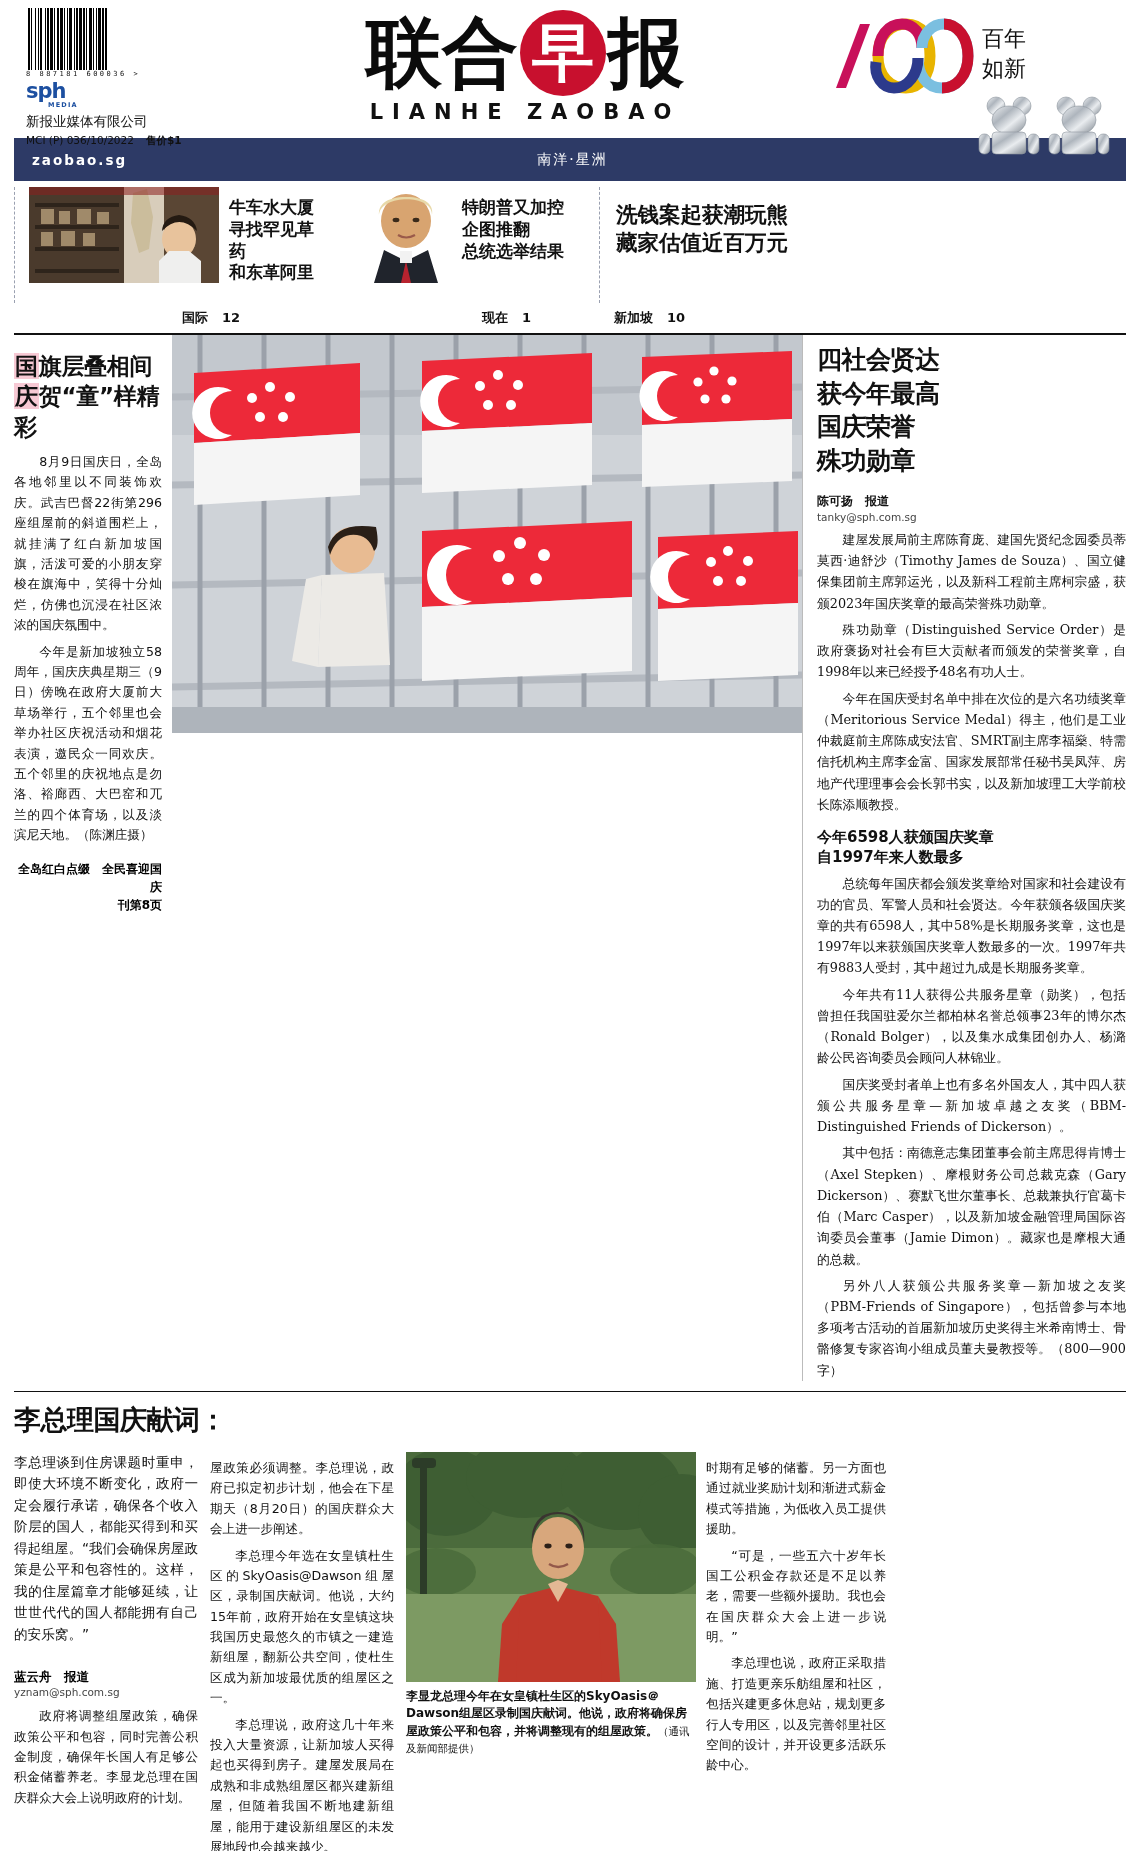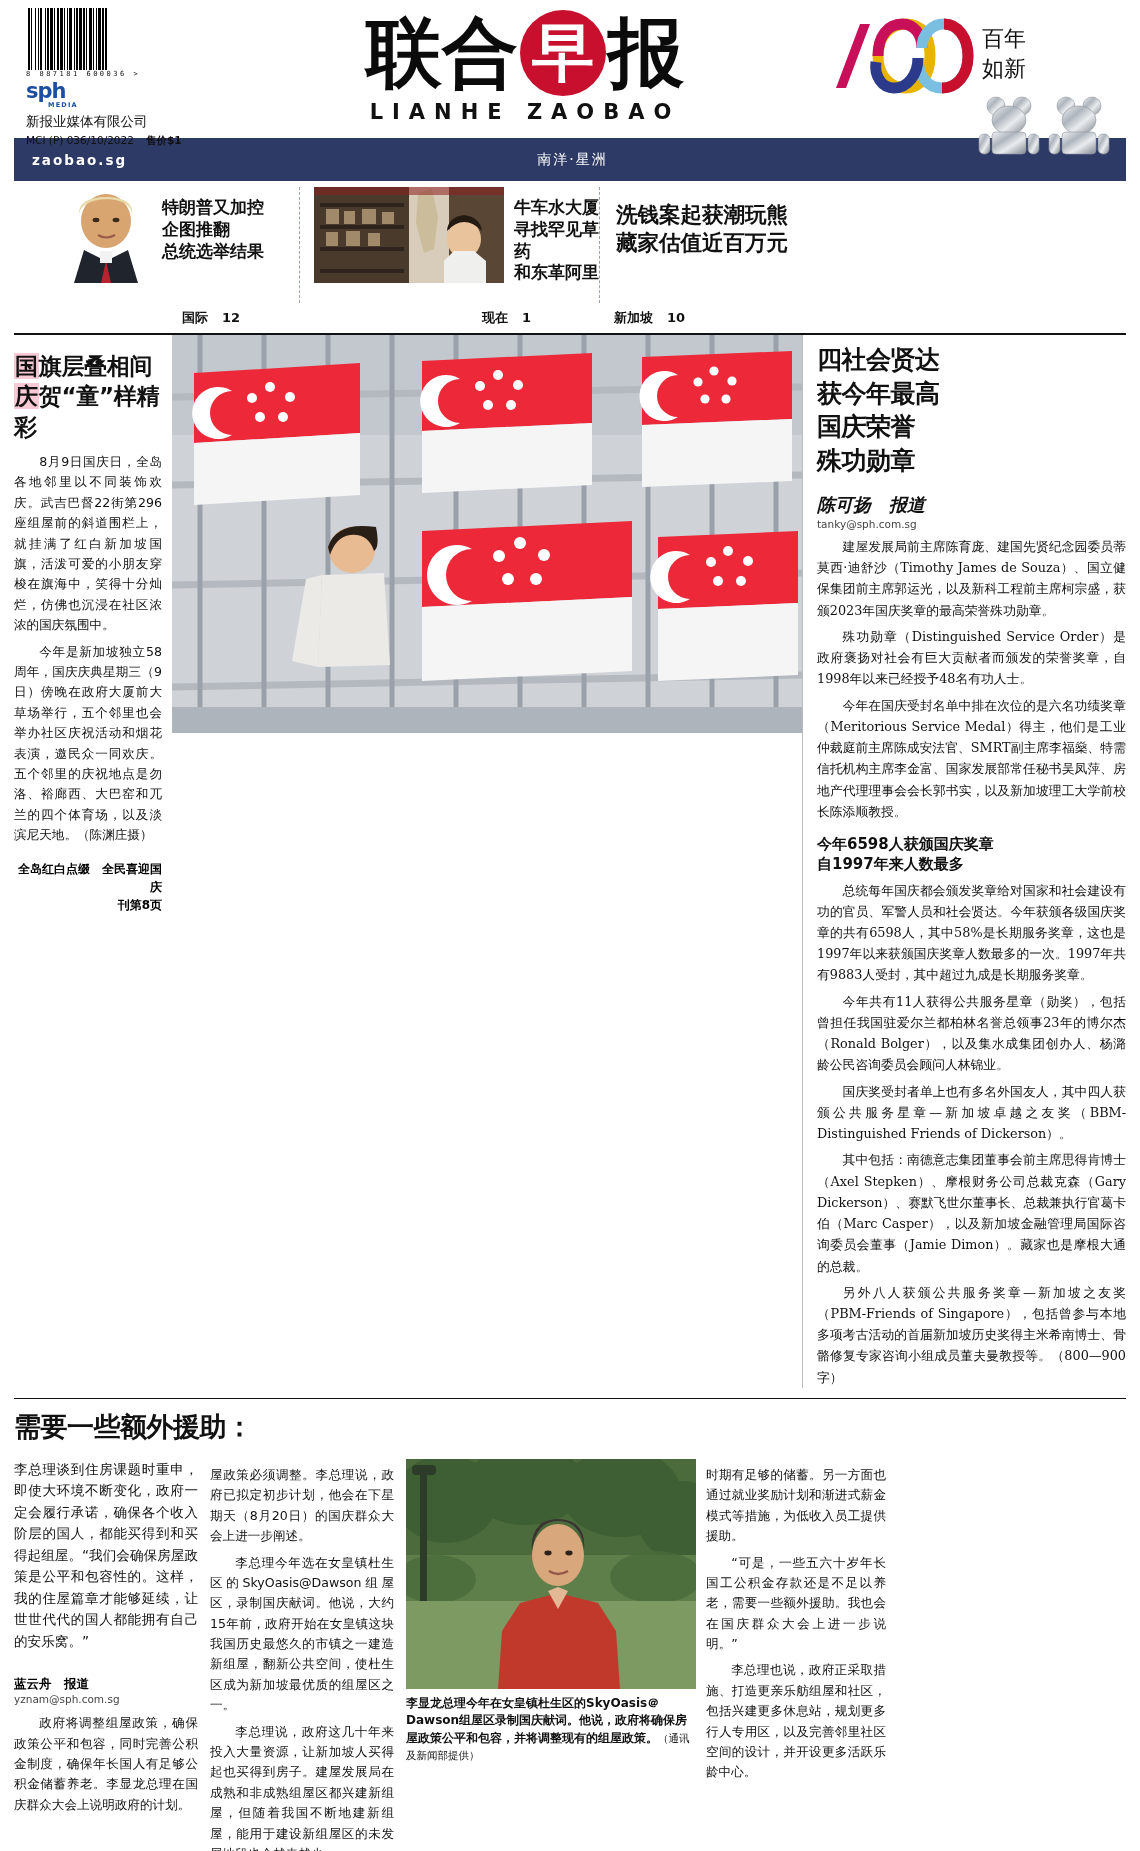--- a/index.html
+++ b/index.html
@@ -73,21 +73,21 @@
   .body-cn { font-size: 12.6px; line-height: 1.62; color: #111; text-align: justify;
              font-family: "DejaVu Sans", "Liberation Sans", sans-serif; }
   .body-cn p { text-indent: 2em; margin-top: 6px; }
   .body-serif { font-family: "DejaVu Serif", "Liberation Serif", serif; font-size: 12.8px; line-height: 1.66; text-align: justify; color: #111; }
   .body-serif p { text-indent: 2em; margin-top: 5px; }
   .refline { font-size: 12px; font-weight: bold; text-align: right; margin-top: 14px; line-height: 1.5; }
 
   .hero { width: 100%; height: 398px; overflow: hidden; position: relative; background: #c9ccd2; }
 
   .rt-hl { font-size: 25px; font-weight: bold; line-height: 1.34; color: #111; letter-spacing: -0.5px; }
-  .byline { font-size: 18px; font-weight: bold; margin-top: 16px; color: #111; font-style: italic; }
+  .byline { font-size: 12px; font-weight: bold; margin-top: 16px; color: #111; }
   .byline-mail { font-size: 10.5px; color: #444; margin-top: 1px; }
   .sub-hd { font-size: 15px; font-weight: bold; line-height: 1.35; margin-top: 12px; margin-bottom: 2px; color: #111; }
 
   
   .rule-mid { border-top: 1.5px solid #111; margin: 10px 14px 0 14px; }
   .bighead { margin: 10px 14px 0 14px; width: 790px; }
   .bighead .kicker { font-size: 27px; font-weight: bold; color: #111; letter-spacing: -0.5px; }
   .bighead .main { font-size: 53px; font-weight: bold; line-height: 1.12; color: #111;
                    letter-spacing: -1.5px; margin-top: 4px; }
 
@@ -233,73 +233,73 @@
   </div>
 
   <div class="bluebar">
     <span class="url">zaobao.sg</span>
     <span class="ny">南洋·星洲</span>
     <span style="width:90px"></span>
   </div>
 
   <div class="teasers">
 
+    <div class="teaser t2 tdivider">
+      <div class="t-photo2">
+        <svg class="ph" viewBox="0 0 190 96" preserveAspectRatio="xMidYMid slice">
+          <rect width="190" height="96" fill="#6b5440"></rect>
+          <rect x="0" y="0" width="95" height="96" fill="#4a3a2c"></rect>
+          <g fill="#2e241b">
+            <rect x="6" y="16" width="84" height="4"></rect>
+              <rect x="6" y="38" width="84" height="4"></rect>
+            <rect x="6" y="60" width="84" height="4"></rect>
+              <rect x="6" y="82" width="84" height="4"></rect>
+          </g>
+          <g fill="#a08a6a">
+            <rect x="12" y="22" width="13" height="15"></rect>
+              <rect x="30" y="24" width="11" height="13"></rect>
+            <rect x="48" y="22" width="14" height="15"></rect>
+              <rect x="68" y="25" width="12" height="12"></rect>
+            <rect x="12" y="45" width="12" height="14"></rect>
+              <rect x="32" y="44" width="14" height="15"></rect>
+            <rect x="54" y="46" width="12" height="13"></rect>
+          </g>
+          <rect x="95" y="0" width="40" height="96" fill="#d8cdbb"></rect>
+          <rect x="135" y="0" width="55" height="96" fill="#5a4634"></rect>
+          <path d="M104 6 L118 2 L124 30 L120 62 L110 66 L102 36 Z" fill="#cbbd9c"></path>
+          <ellipse cx="150" cy="52" rx="17" ry="19" fill="#e8c39c"></ellipse>
+          <path d="M133 44 Q150 26 168 44 Q166 30 150 28 Q134 30 133 44Z" fill="#241a12"></path>
+          <path d="M130 74 L140 64 L160 64 L172 74 L172 96 L130 96 Z" fill="#efefee"></path>
+          <rect x="0" y="0" width="190" height="8" fill="#8d1f1f" opacity="0.55"></rect>
+        </svg>
+      </div>
+      <div class="t-txt" style="white-space:pre-line">牛车水大厦
+寻找罕见草药
+和东革阿里</div>
+    </div>
+
     <div class="teaser t1">
       <div class="t-photo">
         <svg class="ph" viewBox="0 0 92 96" preserveAspectRatio="xMidYMid slice">
           <rect width="92" height="96" fill="#ffffff"></rect>
           <ellipse cx="46" cy="34" rx="25" ry="27" fill="#d8a470"></ellipse>
           <path d="M19 28 C20 8 72 6 72 28 C74 18 66 10 46 10 C26 10 18 18 19 28Z" fill="#e8d9a8"></path>
           <ellipse cx="36" cy="33" rx="3.4" ry="2.2" fill="#3a2a1a"></ellipse>
           <ellipse cx="56" cy="33" rx="3.4" ry="2.2" fill="#3a2a1a"></ellipse>
           <path d="M38 48 Q46 53 55 48" stroke="#9a5a4a" stroke-width="2.2" fill="none"></path>
           <path d="M14 96 L24 63 L46 74 L68 63 L78 96 Z" fill="#20242c"></path>
           <path d="M46 74 L41 96 L51 96 Z" fill="#b8232f"></path>
           <rect x="40" y="64" width="12" height="12" fill="#f2f2f2"></rect>
         </svg>
       </div>
       <div class="t-txt" style="white-space:pre-line">特朗普又加控
 企图推翻
 总统选举结果</div>
     </div>
 
-    <div class="teaser t2 tdivider">
-      <div class="t-photo2">
-        <svg class="ph" viewBox="0 0 190 96" preserveAspectRatio="xMidYMid slice">
-          <rect width="190" height="96" fill="#6b5440"></rect>
-          <rect x="0" y="0" width="95" height="96" fill="#4a3a2c"></rect>
-          <g fill="#2e241b">
-            <rect x="6" y="16" width="84" height="4"></rect>
-              <rect x="6" y="38" width="84" height="4"></rect>
-            <rect x="6" y="60" width="84" height="4"></rect>
-              <rect x="6" y="82" width="84" height="4"></rect>
-          </g>
-          <g fill="#a08a6a">
-            <rect x="12" y="22" width="13" height="15"></rect>
-              <rect x="30" y="24" width="11" height="13"></rect>
-            <rect x="48" y="22" width="14" height="15"></rect>
-              <rect x="68" y="25" width="12" height="12"></rect>
-            <rect x="12" y="45" width="12" height="14"></rect>
-              <rect x="32" y="44" width="14" height="15"></rect>
-            <rect x="54" y="46" width="12" height="13"></rect>
-          </g>
-          <rect x="95" y="0" width="40" height="96" fill="#d8cdbb"></rect>
-          <rect x="135" y="0" width="55" height="96" fill="#5a4634"></rect>
-          <path d="M104 6 L118 2 L124 30 L120 62 L110 66 L102 36 Z" fill="#cbbd9c"></path>
-          <ellipse cx="150" cy="52" rx="17" ry="19" fill="#e8c39c"></ellipse>
-          <path d="M133 44 Q150 26 168 44 Q166 30 150 28 Q134 30 133 44Z" fill="#241a12"></path>
-          <path d="M130 74 L140 64 L160 64 L172 74 L172 96 L130 96 Z" fill="#efefee"></path>
-          <rect x="0" y="0" width="190" height="8" fill="#8d1f1f" opacity="0.55"></rect>
-        </svg>
-      </div>
-      <div class="t-txt" style="white-space:pre-line">牛车水大厦
-寻找罕见草药
-和东革阿里</div>
-    </div>
-
     <div class="teaser t3 tdivider">
       <div class="t-txt-big" style="white-space:pre-line">洗钱案起获潮玩熊
 藏家估值近百万元</div>
     </div>
   </div>
 
   <div class="seclabels">
     <span class="seclabel" style="left:168px">
       <span>国际</span><span class="num">12</span>
     </span>
@@ -447,21 +447,21 @@
         <p>今年共有11人获得公共服务星章（勋奖），包括曾担任我国驻爱尔兰都柏林名誉总领事23年的博尔杰（Ronald Bolger），以及集水成集团创办人、杨潞龄公民咨询委员会顾问人林锦业。</p>
         <p>国庆奖受封者单上也有多名外国友人，其中四人获颁公共服务星章—新加坡卓越之友奖（BBM-Distinguished Friends of Dickerson）。</p>
         <p>其中包括：南德意志集团董事会前主席思得肯博士（Axel Stepken）、摩根财务公司总裁克森（Gary Dickerson）、赛默飞世尔董事长、总裁兼执行官葛卡伯（Marc Casper），以及新加坡金融管理局国际咨询委员会董事（Jamie Dimon）。藏家也是摩根大通的总裁。</p>
         <p>另外八人获颁公共服务奖章—新加坡之友奖（PBM-Friends of Singapore），包括曾参与本地多项考古活动的首届新加坡历史奖得主米希南博士、骨骼修复专家咨询小组成员董夫曼教授等。（800—900字）</p>
       </div>
     </div>
   </div>
 
   <div class="rule-mid"></div>
   <div class="bighead">
-    <div class="kicker">需要一些额外援助：</div>
+    <div class="kicker">李总理国庆献词：</div>
   </div>
 
   <div class="story">
 
     <div class="st-col">
       <div class="st-lead">李总理谈到住房课题时重申，即使大环境不断变化，政府一定会履行承诺，确保各个收入阶层的国人，都能买得到和买得起组屋。“我们会确保房屋政策是公平和包容性的。这样，我的住屋篇章才能够延续，让世世代代的国人都能拥有自己的安乐窝。”</div>
       <div class="st-byline">蓝云舟　报道</div>
       <div class="st-mail">yznam@sph.com.sg</div>
       <div class="body-cn" style="margin-top:8px">
         <p>政府将调整组屋政策，确保政策公平和包容，同时完善公积金制度，确保年长国人有足够公积金储蓄养老。李显龙总理在国庆群众大会上说明政府的计划。</p>

